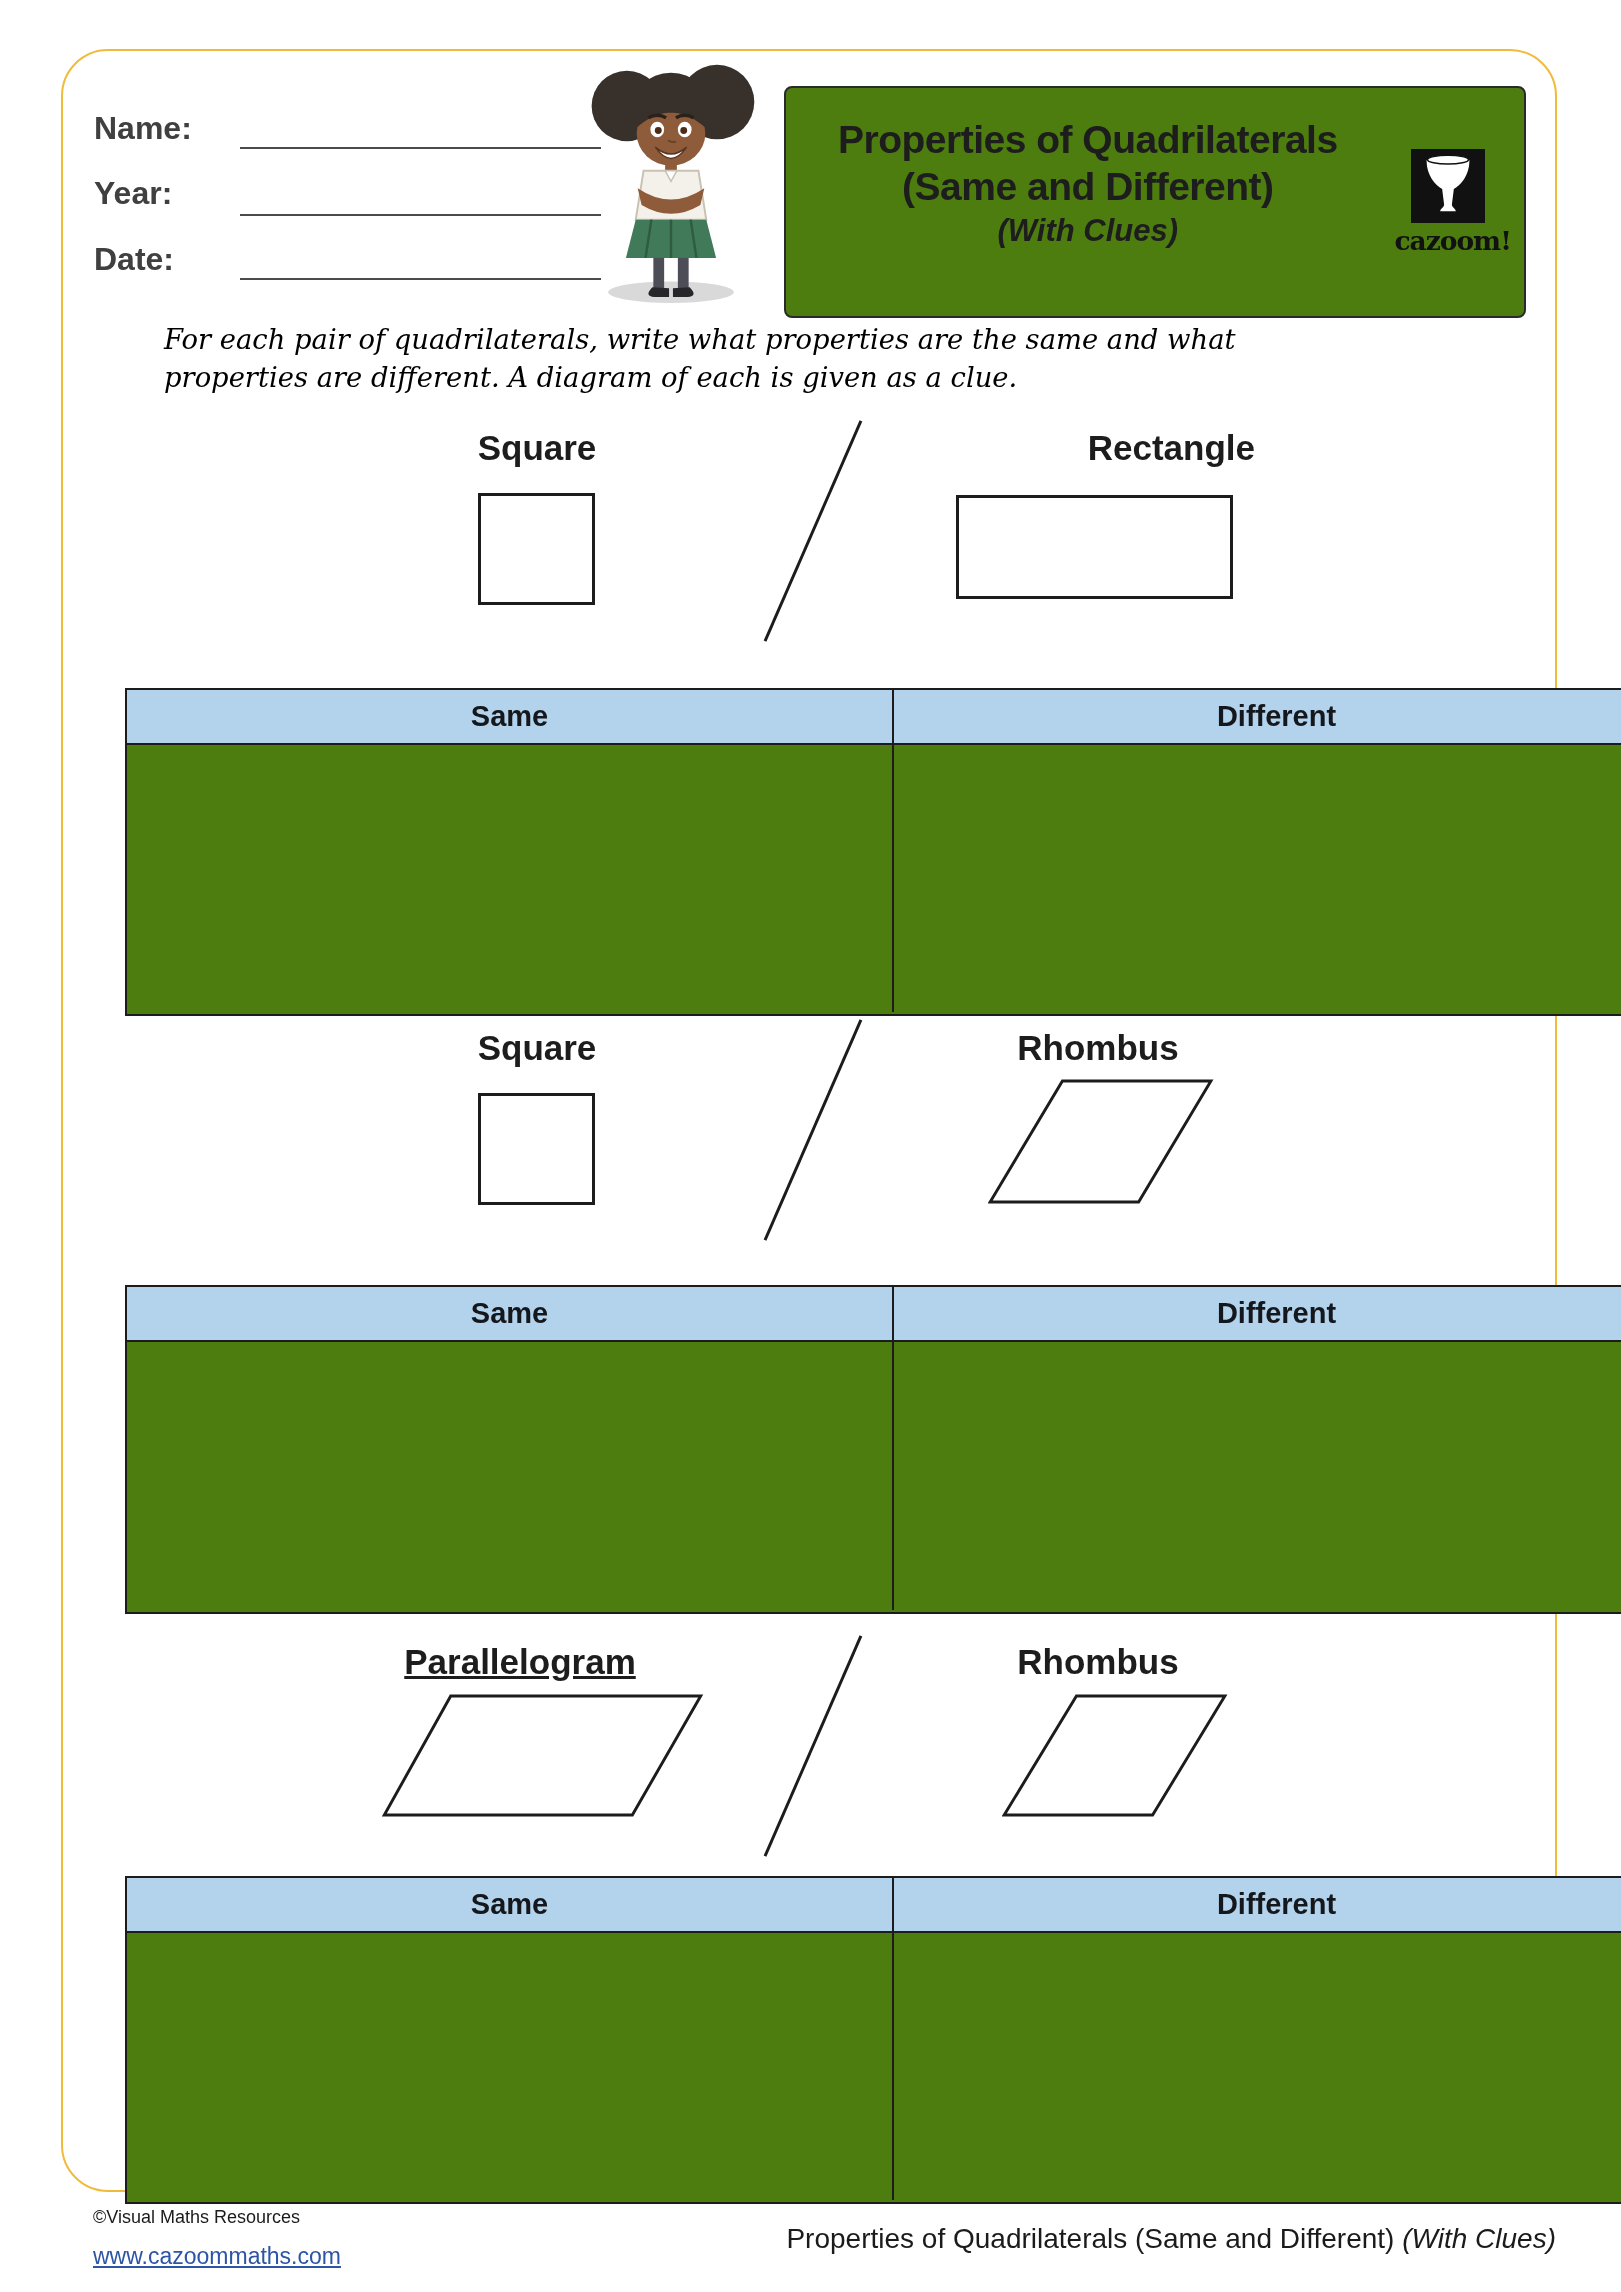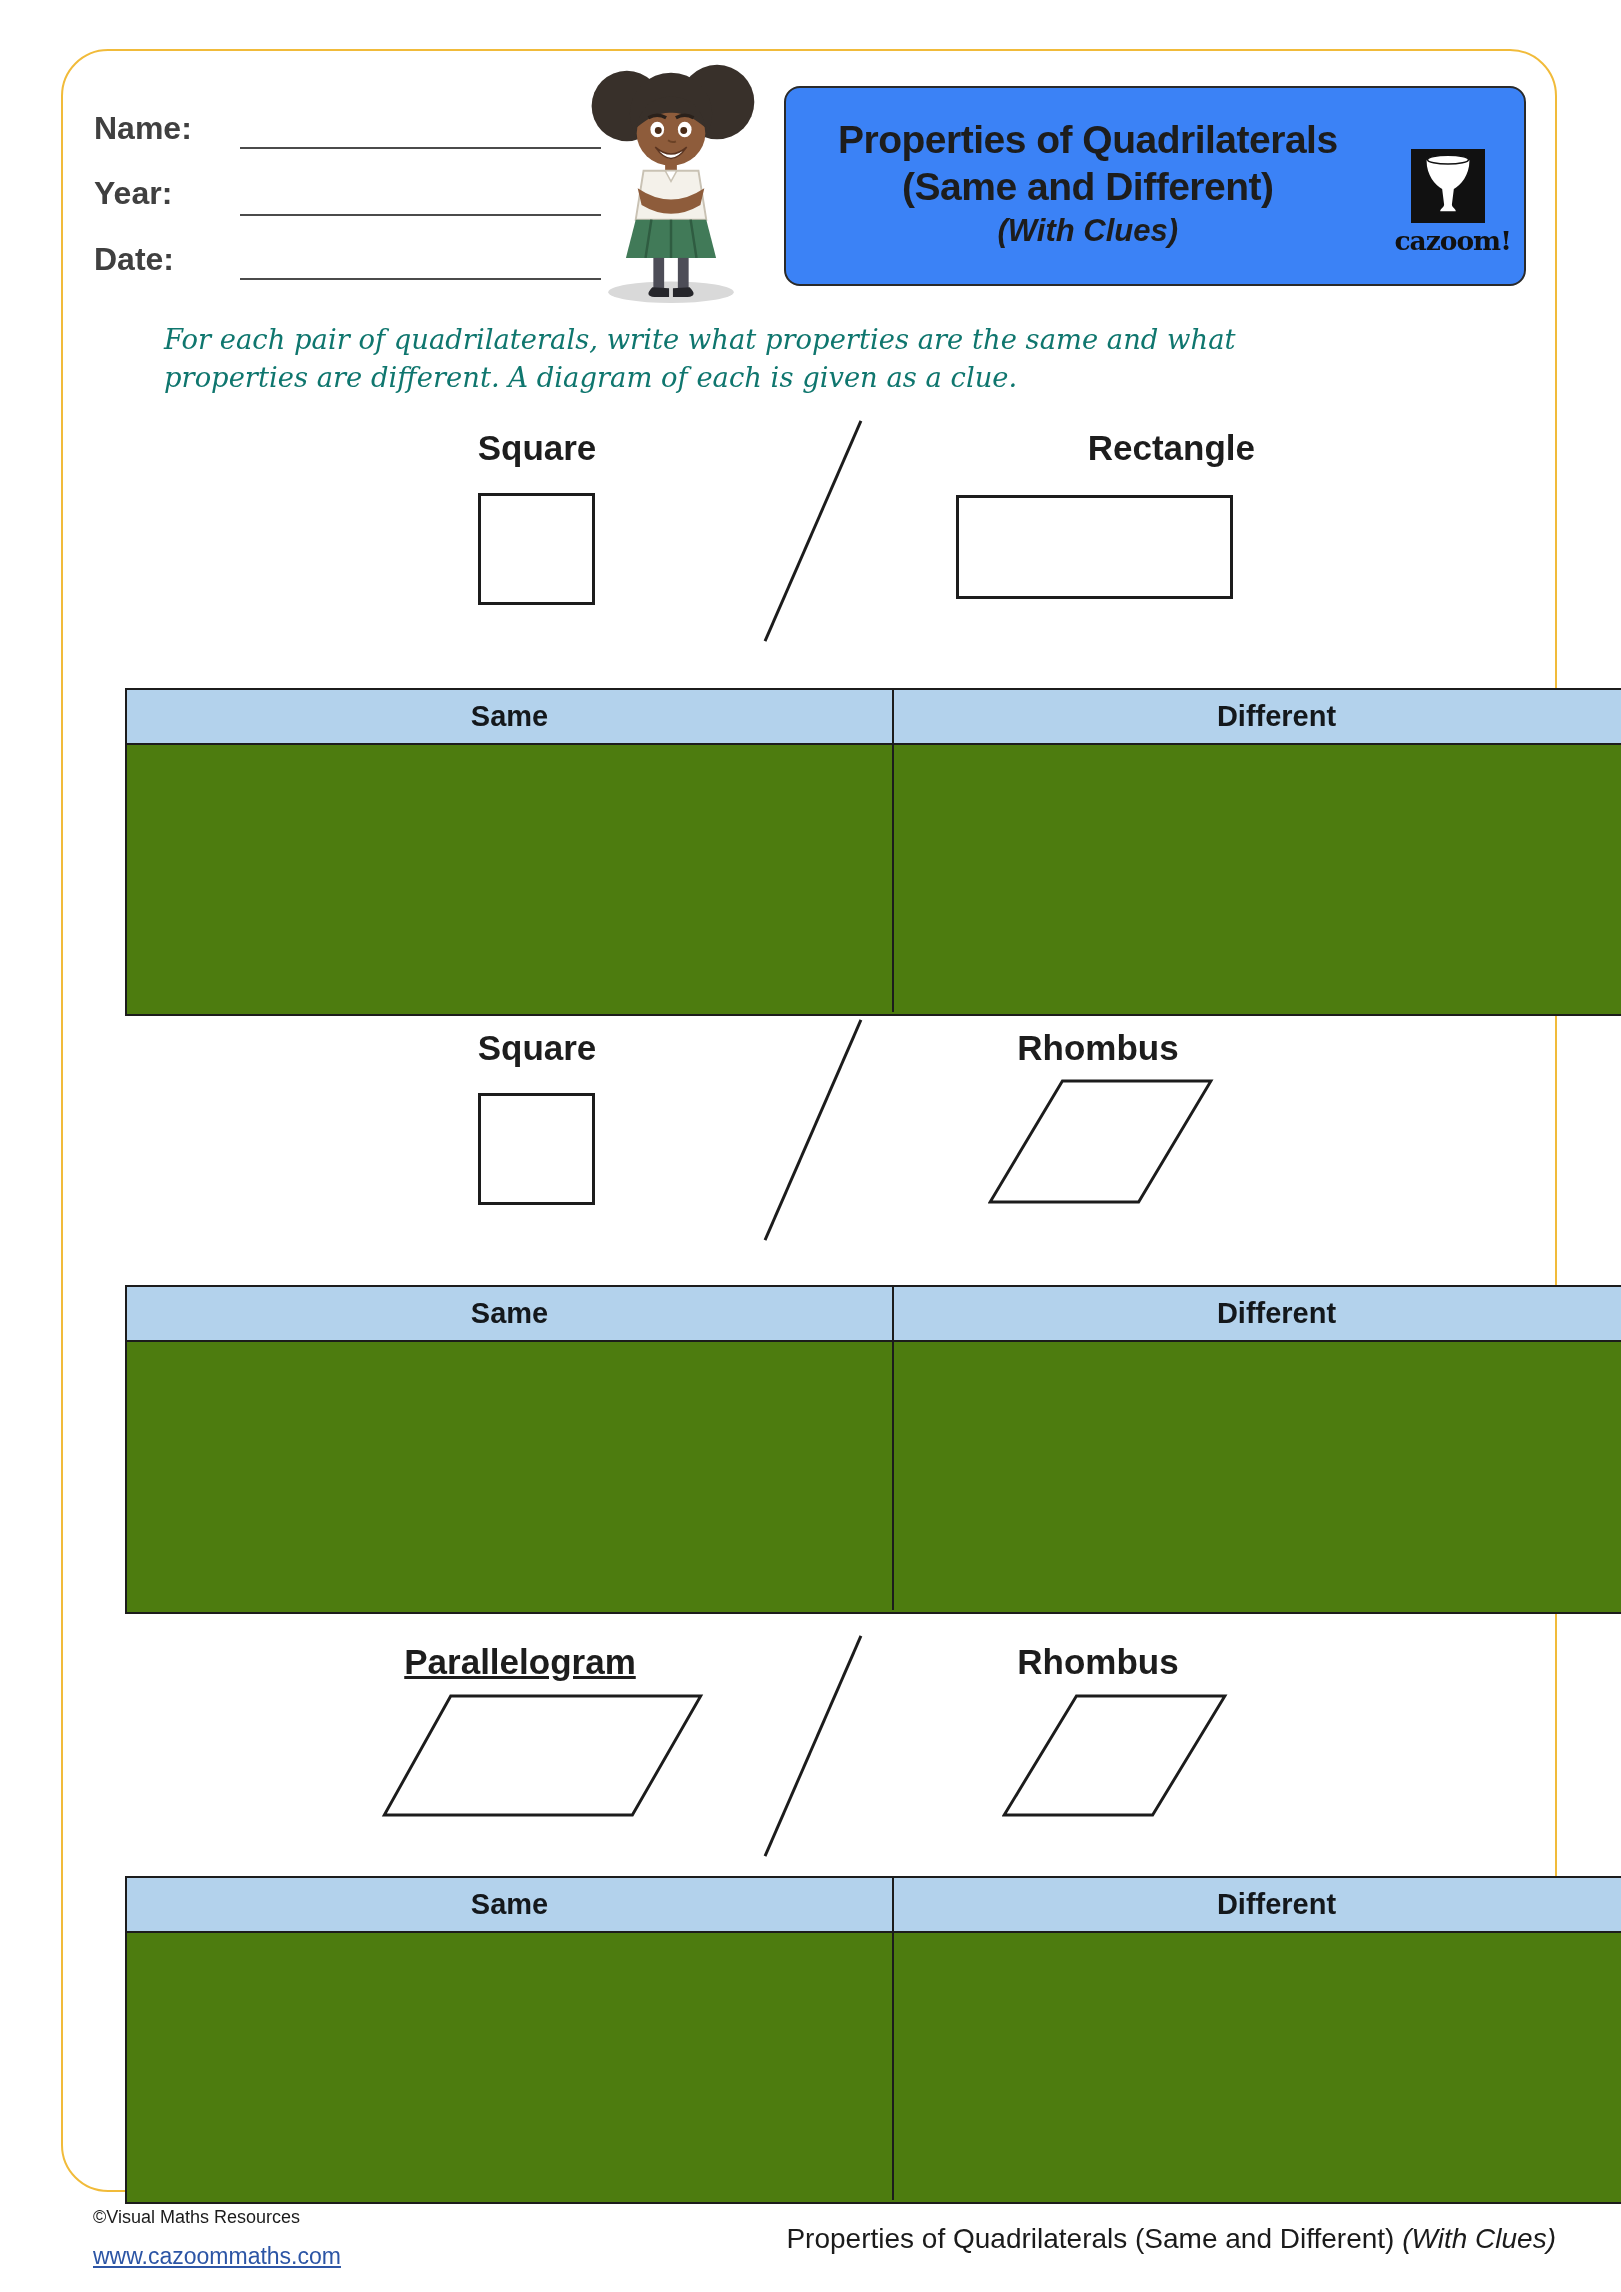--- a/index.html
+++ b/index.html
@@ -14,37 +14,37 @@
     position:absolute; left:61px; top:49px; width:1492px; height:2139px;
     border:2.9px solid #F1BB3A; border-radius:47px;
   }
 
   
   .field-label { position:absolute; left:94px; font-size:32px; font-weight:bold; color:#404040; }
   .write-line { position:absolute; left:240px; width:361px; border-bottom:2.5px solid #4b4b4b; height:0; }
 
   
   .title-box {
-    position:absolute; left:784px; top:86px; width:742px; height:200px;
-    background:#3b82f6; border:2.9px solid #2a2a2a; border-radius:16px; box-sizing:border-box;
+    position:absolute; left:784px; top:86px; width:742px; height:232px;
+    background:#4d7c0f; border:2.9px solid #2a2a2a; border-radius:8px; box-sizing:border-box;
   }
   .title-text {
     position:absolute; left:7.8px; top:0; width:588px; height:190px;
     display:flex; flex-direction:column; justify-content:center; align-items:center; text-align:center;
   }
   .title-l1, .title-l2 { font-size:39px; font-weight:bold; letter-spacing:-0.5px; line-height:47px; color:#1d1d1d; }
   .title-l3 { font-size:31px; font-weight:bold; font-style:italic; line-height:41px; color:#1d1d1d; }
   .logo { position:absolute; right:21.6px; top:37px; width:108px; text-align:center;margin-top:24px; }
   .logo-square { width:74px; height:74px; background:#111111; margin:0 auto; }
   .logo-word { font-family:"DejaVu Serif", serif; font-weight:800; font-size:26.5px; letter-spacing:-1px; color:#111111; margin-top:2px; }
 
   
   .instr {
     position:absolute; left:164px; top:321px; width:1235px;
-    font-family:"DejaVu Serif", serif; font-style:italic; font-size:27.4px; line-height:38px; color:#0f766e;
+    font-family:"DejaVu Serif", serif; font-style:italic; font-size:27.4px; line-height:38px; color:#000000;
   }
 
   
   .shape-label { position:absolute; width:314px; text-align:center; font-size:35px; font-weight:bold; color:#1d1d1d; }
   .slash { position:absolute; width:118px; height:230px; }
   .sq { position:absolute; width:111px; height:106px; border:3.4px solid #1c1c1c; background:#ffffff; box-sizing:content-box; }
   .rect { position:absolute; width:271px; height:98px; border:3.4px solid #1c1c1c; background:#ffffff; }
   .poly { position:absolute; }
 
   

